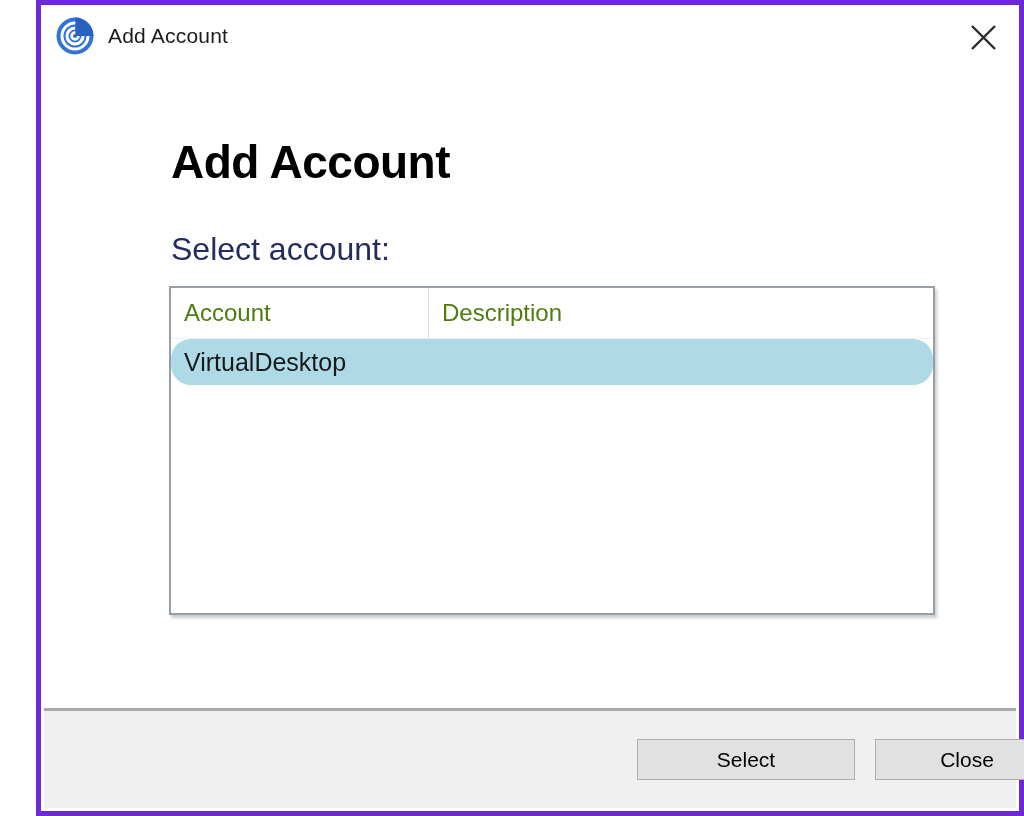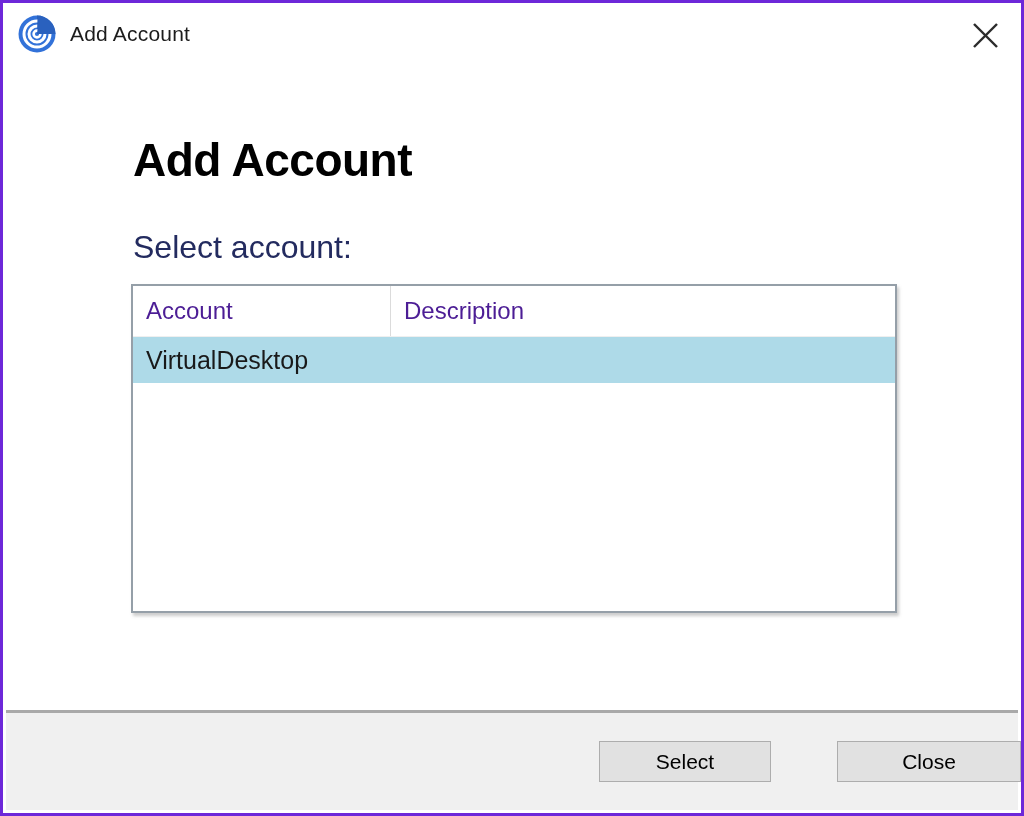--- a/index.html
+++ b/index.html
@@ -3,21 +3,21 @@
 <meta charset="utf-8">
 <style>
   html, body { margin:0; padding:0; }
   body {
     width:1024px; height:816px; position:relative;
     font-family:"Liberation Sans", sans-serif;
     background:#ffffff; overflow:hidden;
   }
   .window {
     position:absolute; inset:0; box-sizing:border-box;
-    border:3px solid #6d28d9; background:#ffffff;
+    border:5px solid #6d28d9; background:#ffffff;margin-left:36px;
   }
   
   .titlebar {
     position:absolute; left:0; top:0; right:0; height:62px;
     display:flex; align-items:center; background:#ffffff;
   }
   .app-icon { margin-left:15px; width:38px; height:38px; display:block; }
   .titlebar-title {
     margin-left:14px; font-size:21px; color:#1c1c1c; letter-spacing:0.2px;
   }
@@ -37,45 +37,45 @@
   }
   
   .accounts-table {
     position:absolute; left:128px; top:281px; width:766px; height:329px;
     box-sizing:border-box; background:#ffffff;
     border:2px solid #959FA8;
     box-shadow:2px 3px 3px rgba(110,110,110,0.35);
   }
   .thead {
     display:flex; height:50px; border-bottom:1px solid #EFEFEF;
-    font-size:24px; color:#4c1d95;
+    font-size:24px; color:#4d7c0f;
   }
   .th { display:flex; align-items:center; padding-left:13px; box-sizing:border-box; }
   .th.account { width:258px; border-right:1px solid #DBDBDB; }
   .th.desc { flex:1; }
   .trow {
     display:flex; height:46px; align-items:center;
-    font-size:25px; color:#191919; cursor:default;
+    font-size:25px; color:#191919; cursor:default;border-radius:20px;
   }
   .trow.selected { background:#AEDAE8; }
   .td { padding-left:13px; box-sizing:border-box; }
   .td.account { width:258px; }
   .td.desc { flex:1; }
   
   .footer {
     position:absolute; left:3px; right:3px; bottom:3px; height:97px;
     background:#F0F0F0; border-top:3px solid #A9A9A9; box-sizing:content-box;
   }
   .btn {
     position:absolute; height:41px; box-sizing:border-box;
     background:#E1E1E1; border:1px solid #ADADAD;
     font-family:"Liberation Sans", sans-serif; font-size:21px; color:#000000;
     cursor:pointer;
   }
-  .btn.select { left:593px; top:28px; width:172px; }
+  .btn.select { left:593px; top:28px; width:218px; }
   .btn.close  { left:831px; top:28px; width:184px; }
 </style>
 </head>
 <body>
 
 <div class="window">
 
   <div class="titlebar">
     <svg class="app-icon" viewBox="0 0 38 38" aria-hidden="true">
       <circle cx="19" cy="19" r="18.5" fill="#3272D9"></circle>

